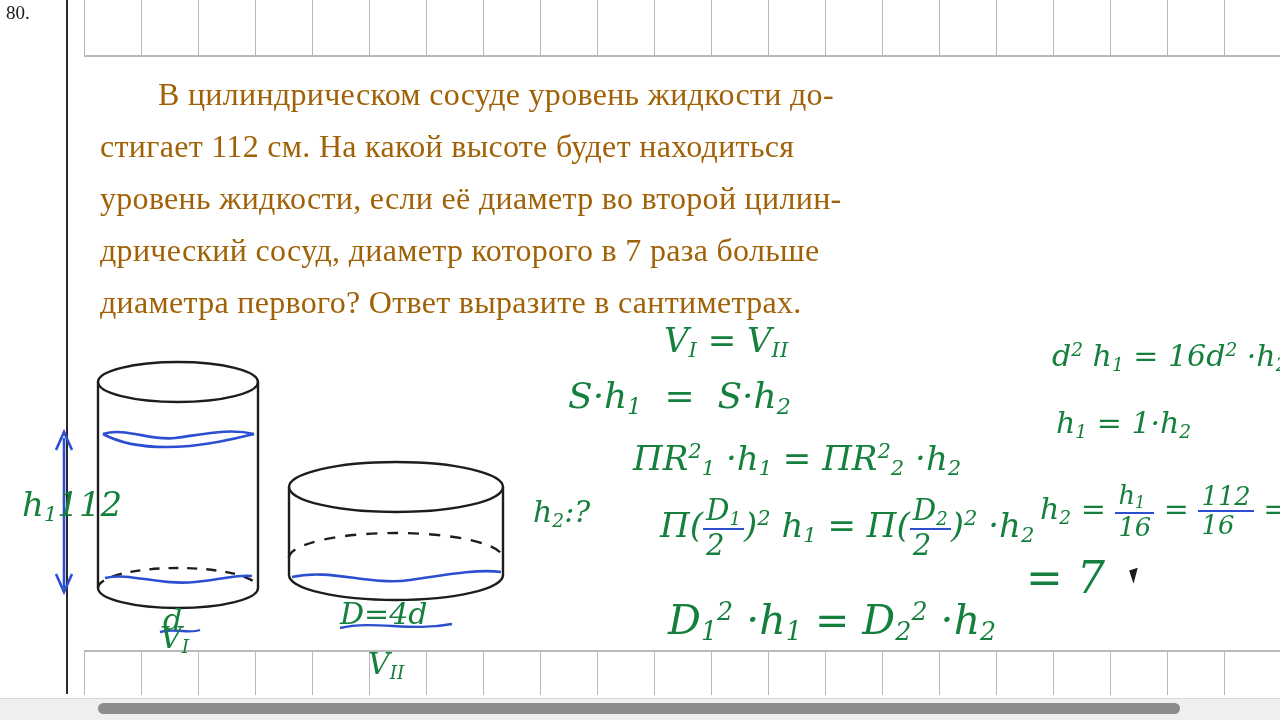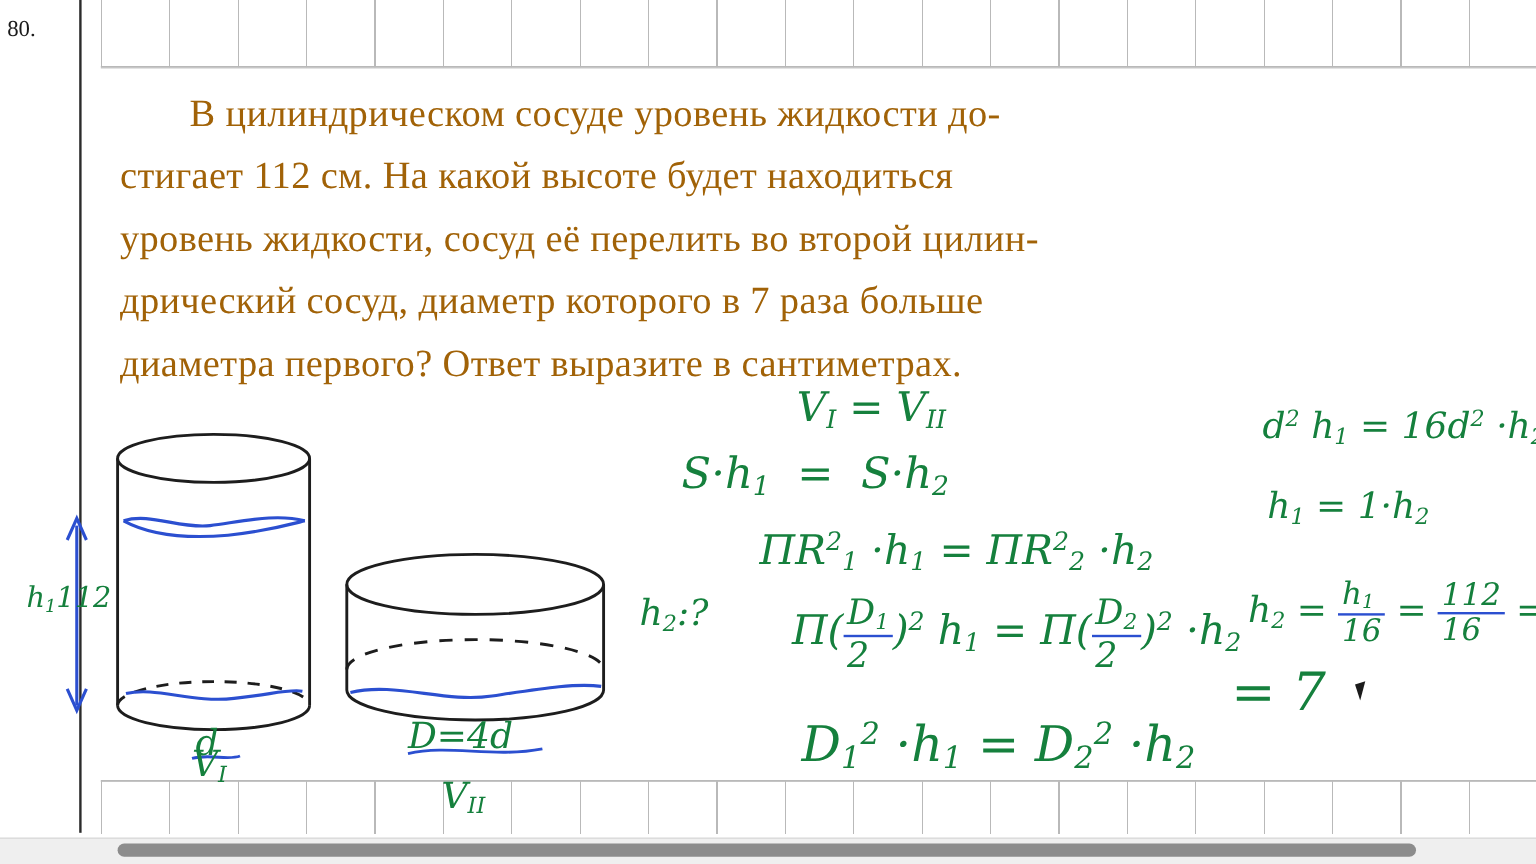--- a/index.html
+++ b/index.html
@@ -28,21 +28,20 @@
     height: 694px;
     background: #2b2b2b;
   }
   .problem-number {
     position: absolute;
     left: 6px;
     top: 2px;
     font-size: 19px;
     color: #1a1a1a;
     font-family: "Liberation Serif", serif;
-    margin-top: 12px;
   }
   
   .grid-strip {
     position: absolute;
     background:
       repeating-linear-gradient(to right, #b9b9b9 0 1px, transparent 1px 57px),
       repeating-linear-gradient(to bottom, #b9b9b9 0 1px, transparent 1px 57px);
     background-color: #ffffff;
   }
   .grid-top {
@@ -136,21 +135,21 @@
 
   <div class="grid-strip grid-top"></div>
   <div class="grid-strip grid-bottom"></div>
   <div class="margin-rule"></div>
 
   <div class="problem-number">80.</div>
 
   <div class="problem-text">
     <span class="indent"></span><span>В цилиндрическом сосуде уровень жидкости до-</span><br>
     <span>стигает 112 см. На какой высоте будет находиться</span><br>
-    <span>уровень жидкости, сосуд её перелить во второй цилин-</span><br>
+    <span>уровень жидкости, если её диаметр во второй цилин-</span><br>
     <span>дрический сосуд, диаметр которого в 7 раза больше</span><br>
     <span>диаметра первого? Ответ выразите в сантиметрах.</span>
   </div>
 
   <svg class="ink" viewBox="0 0 1280 720">
 
     <g fill="none" stroke="#1d1d1d" stroke-width="2.4">
       <ellipse cx="178" cy="382" rx="80" ry="20"></ellipse>
       <path d="M98 382 L98 588"></path>
       <path d="M258 382 L258 588"></path>
@@ -188,21 +187,21 @@
   </svg>
 
   <div class="ink">
 
     <div class="hw" style="left:163px; top:602px; font-size:30px;">d</div>
     <div class="hw" style="left:340px; top:596px; font-size:30px;">D=4d</div>
 
     <div class="hw" style="left:160px; top:620px; font-size:30px;"><span>V</span><span class="hw-sub">I</span></div>
     <div class="hw" style="left:368px; top:646px; font-size:30px;"><span>V</span><span class="hw-sub">II</span></div>
 
-    <div class="hw" style="left:22px; top:484px; font-size:24px;"><span>h</span><span class="hw-sub">1</span><span>112</span></div>
+    <div class="hw" style="left:22px; top:484px; font-size:34px;"><span>h</span><span class="hw-sub">1</span><span>112</span></div>
 
     <div class="hw" style="left:533px; top:494px; font-size:30px;"><span>h</span><span class="hw-sub">2</span><span>:</span><span>?</span></div>
 
     <div class="hw" style="left:664px; top:320px; font-size:34px;">
       <span>V</span><span class="hw-sub">I</span>
       <span>=</span>
       <span>V</span><span class="hw-sub">II</span>
     </div>
 
     <div class="hw" style="left:568px; top:375px; font-size:36px;">

